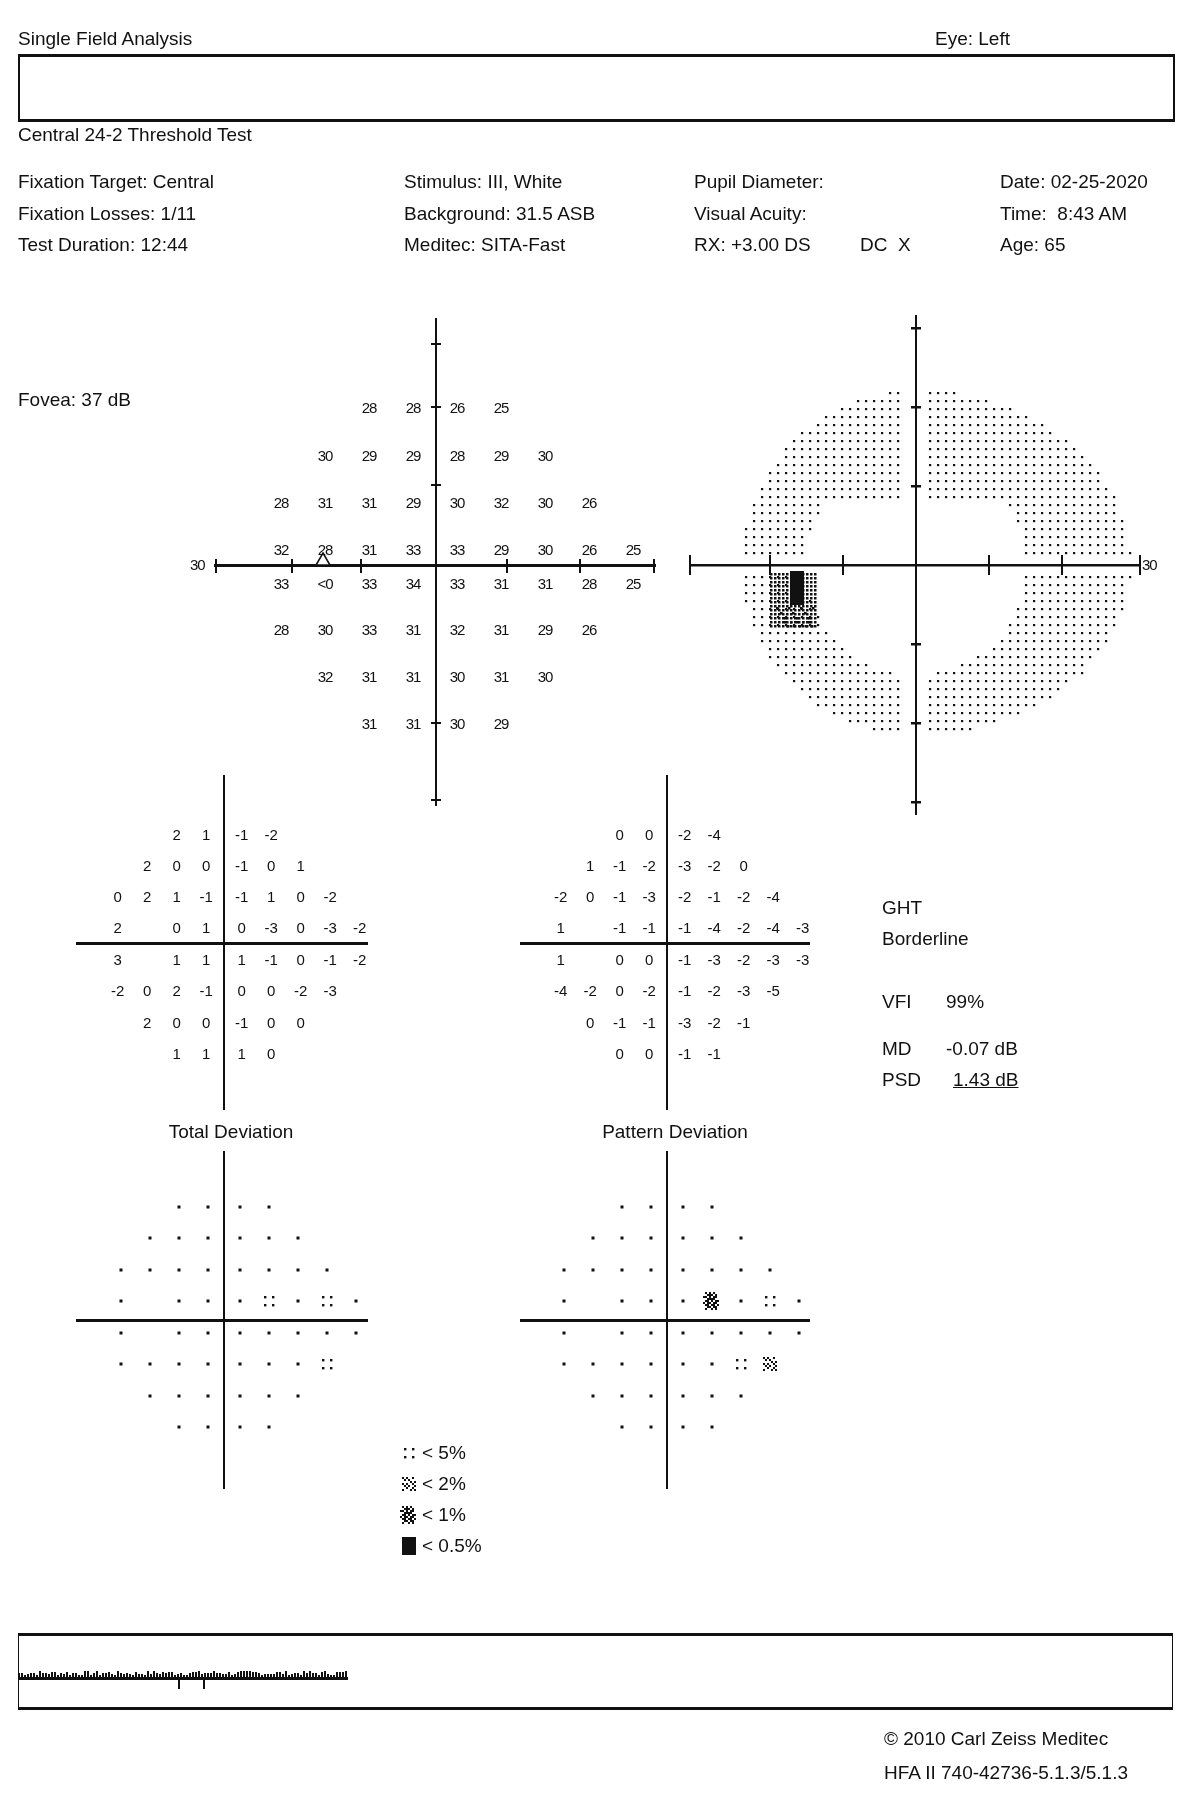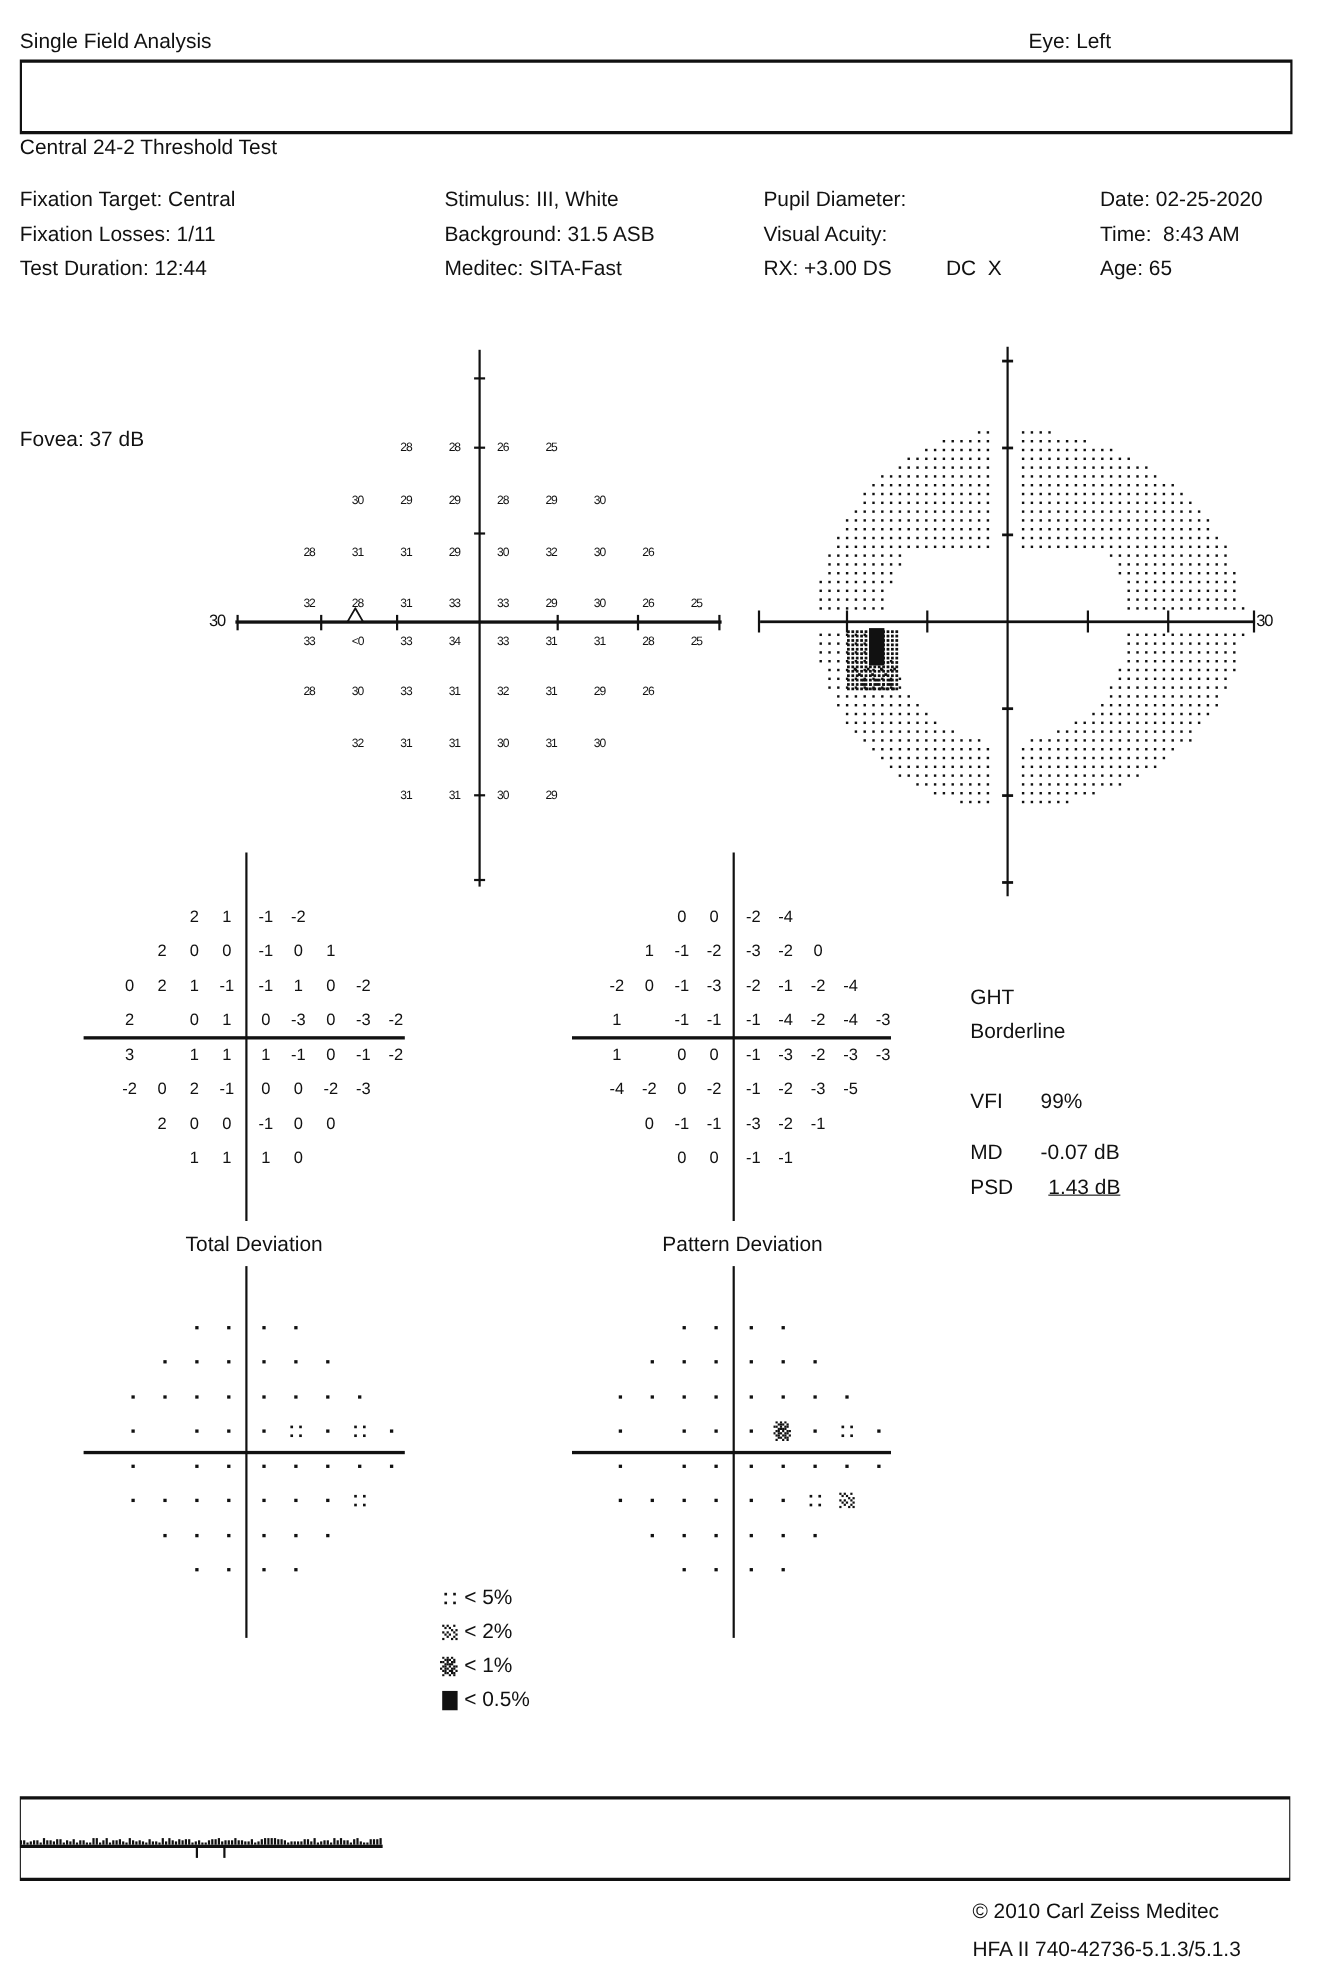--- a/index.html
+++ b/index.html
@@ -2,21 +2,21 @@
 <html><head>
 <meta charset="utf-8">
 <style>
   html, body { margin:0; padding:0; background:#ffffff; }
   body { width:1200px; height:1799px; position:relative; overflow:hidden;
          font-family:"Liberation Sans", "DejaVu Sans", sans-serif; color:#111; }
   .abs { position:absolute; white-space:nowrap; }
   .hdr { font-size:19px; }
   .info { font-size:19px; line-height:31.5px; }
   .box { position:absolute; border:2px solid #111; border-top-width:3px; border-bottom-width:3px; }
-  .num { position:absolute; font-size:11px; transform:translate(-50%,-50%); letter-spacing:-1px; }
+  .num { position:absolute; font-size:15px; transform:translate(-50%,-50%); letter-spacing:-1px; }
   .dnum { position:absolute; font-size:15px; transform:translate(-50%,-50%); }
   .axis-h { position:absolute; height:2px; background:#111; }
   .axis-v { position:absolute; width:2px; background:#111; }
   .tick-v { position:absolute; width:2px; height:14px; background:#111; }
   .tick-h { position:absolute; width:10px; height:2px; background:#111; }
   .sym { position:absolute; transform:translate(-50%,-50%); }
   .title { position:absolute; font-size:19px; transform:translateX(-50%); }
   .stat { font-size:19px; }
   svg { display:block; }
 </style>

